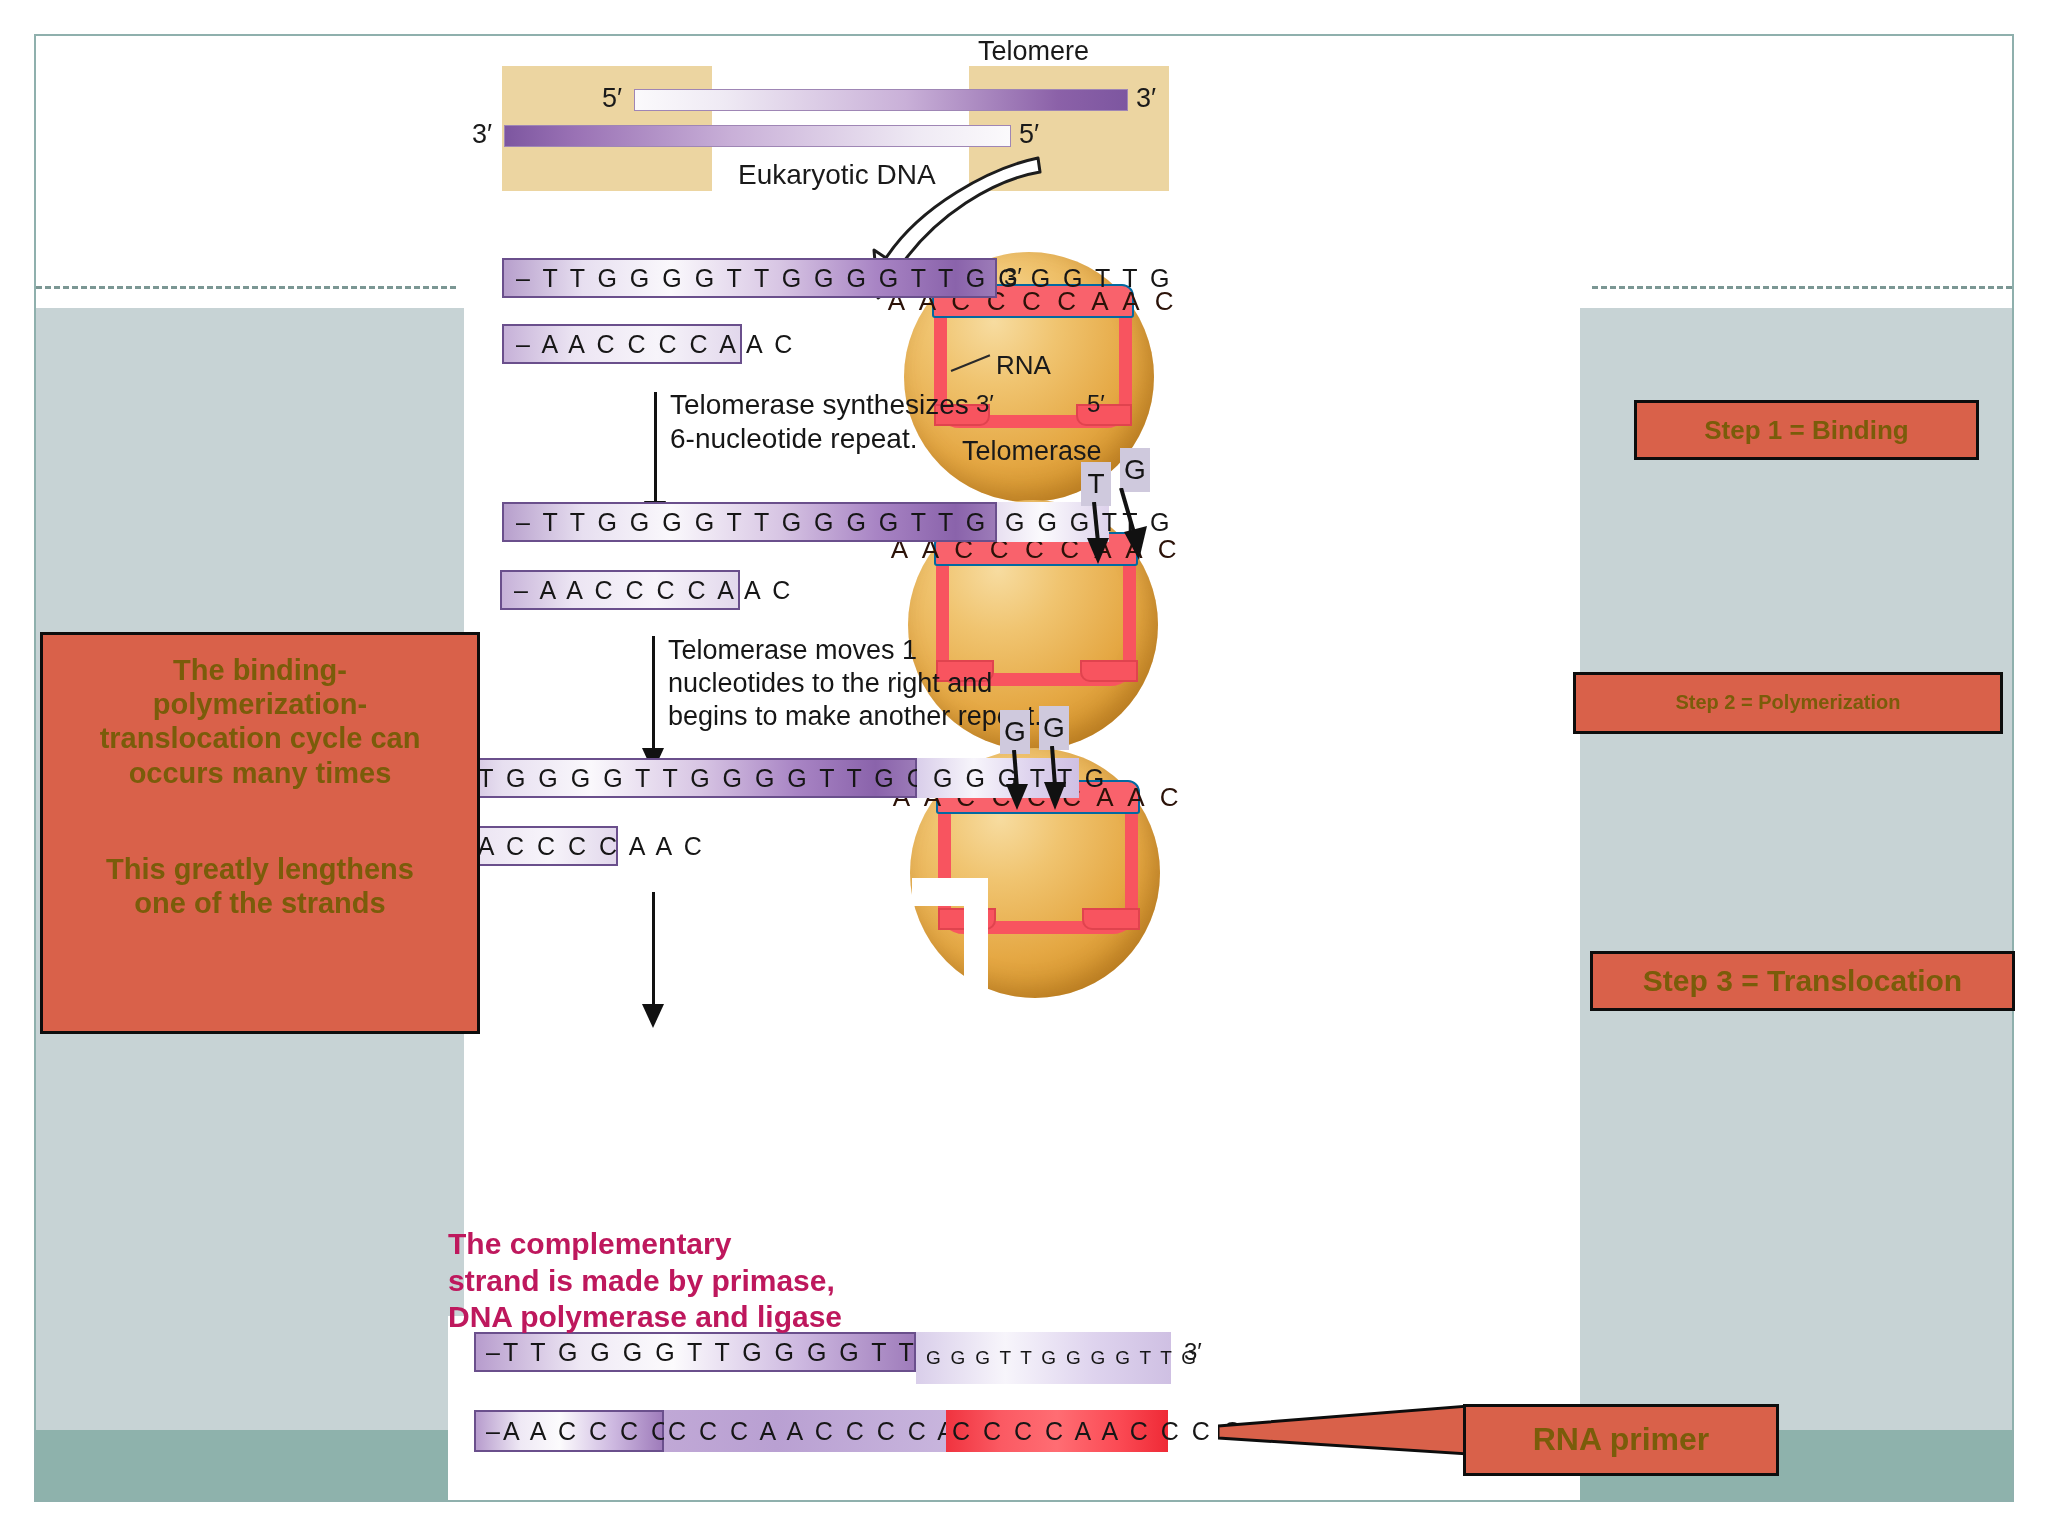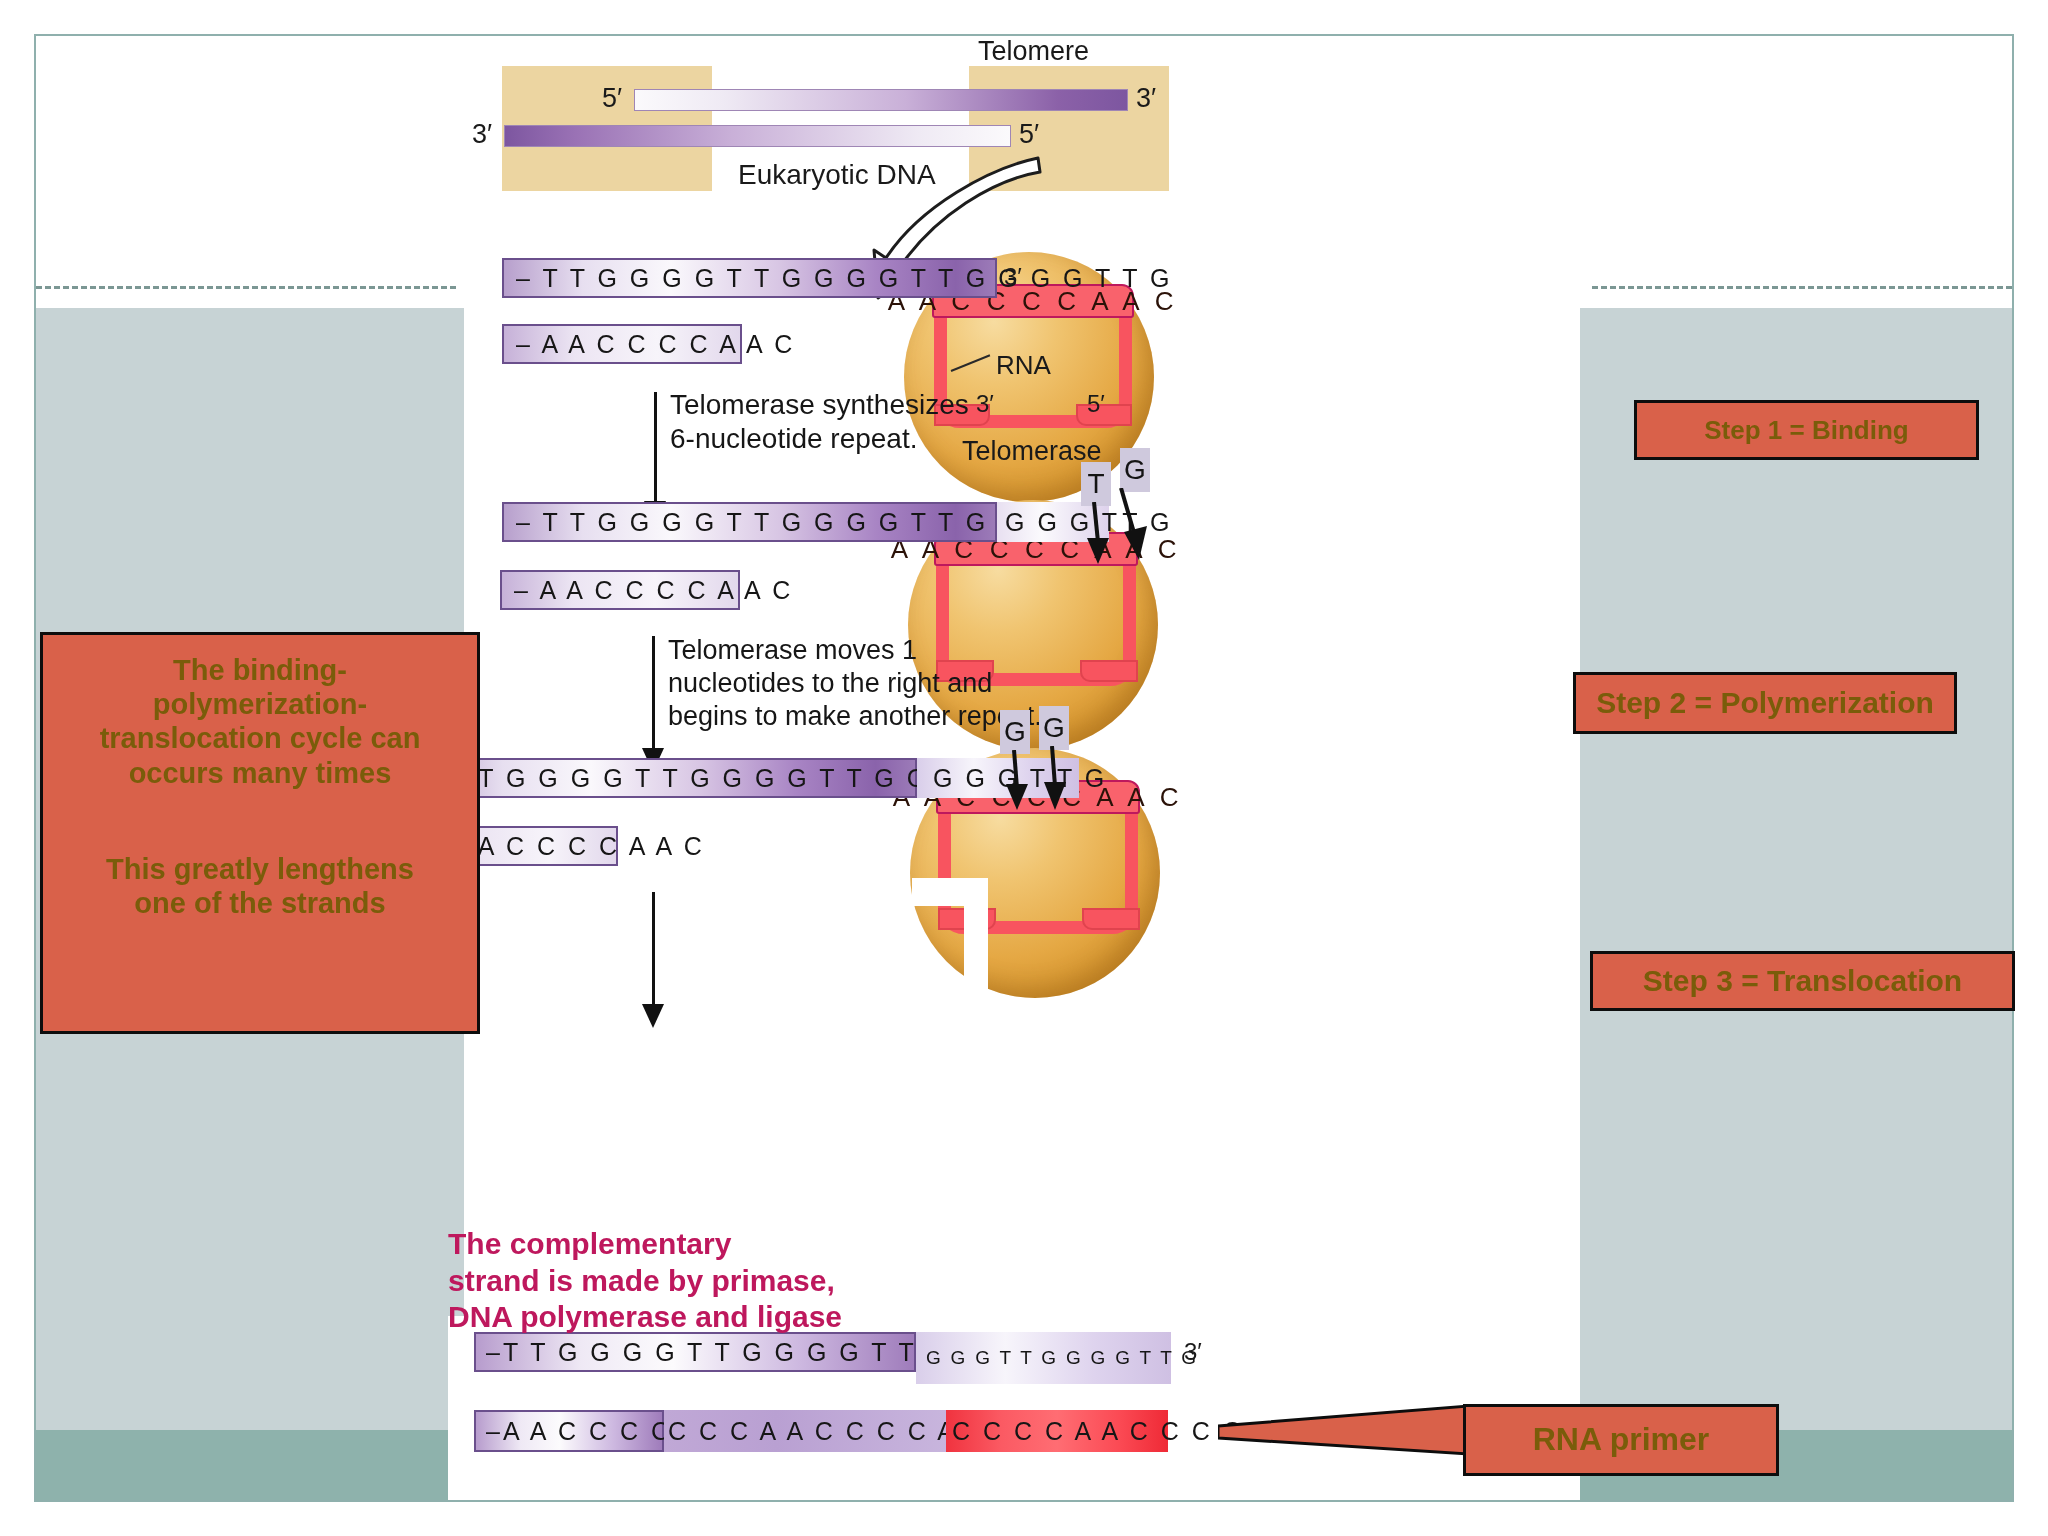--- a/index.html
+++ b/index.html
@@ -137,21 +137,21 @@
     position: absolute;
     border: 13px solid #f8545f;
     border-radius: 26px;
     box-sizing: border-box;
     background: transparent;
   }
   .rna-top-band {
     position: absolute;
     background: #f9626c;
     border-radius: 12px 12px 3px 3px;
-    border: 2px solid #be185d;
+    border: 2px solid #0369a1;
     box-sizing: border-box;
     display: flex;
     align-items: center;
     justify-content: center;
     letter-spacing: 0.18em;
     color: #2b1208;
     white-space: nowrap;
   }
   .rna-foot {
     position: absolute;
@@ -377,21 +377,21 @@
     <p>polymerization-</p>
     <p>translocation cycle can</p>
     <p>occurs many times</p>
     <div class="gap"></div>
     <p>This greatly lengthens</p>
     <p>one of the strands</p>
   </div>
 
   <div class="redbox" style="left:1634px; top:400px; width:345px; height:60px; font-size:26px;">Step 1 = Binding</div>
 
-  <div class="redbox" style="left:1573px; top:672px; width:384px; height:62px; font-size:30px;">Step 2 = Polymerization</div>
+  <div class="redbox" style="left:1573px; top:672px; width:430px; height:62px; font-size:20px;">Step 2 = Polymerization</div>
 
   <div class="redbox" style="left:1590px; top:951px; width:425px; height:60px; font-size:30px;">Step 3 = Translocation</div>
 
   <div class="blacktext" style="left:448px; top:1186px; font-size:30px;">The complementary
 strand is made by primase,
 DNA polymerase and ligase</div>
 
   <div class="redbox" style="left:1463px; top:1404px; width:316px; height:72px; font-size:32px;">RNA primer</div>
 
 </div>

